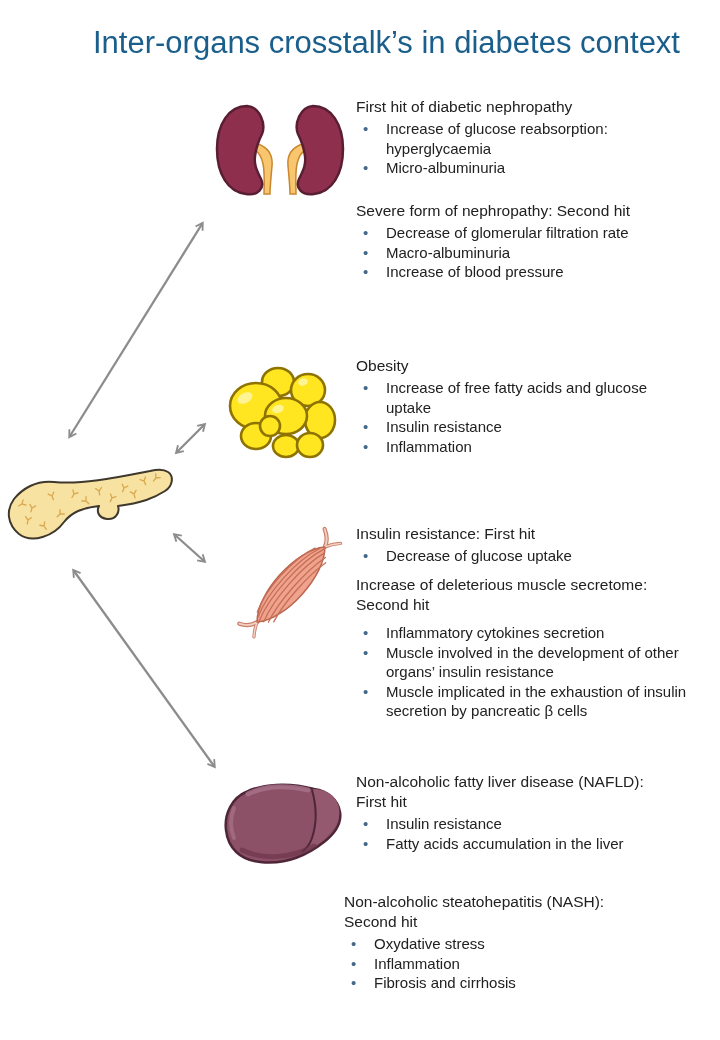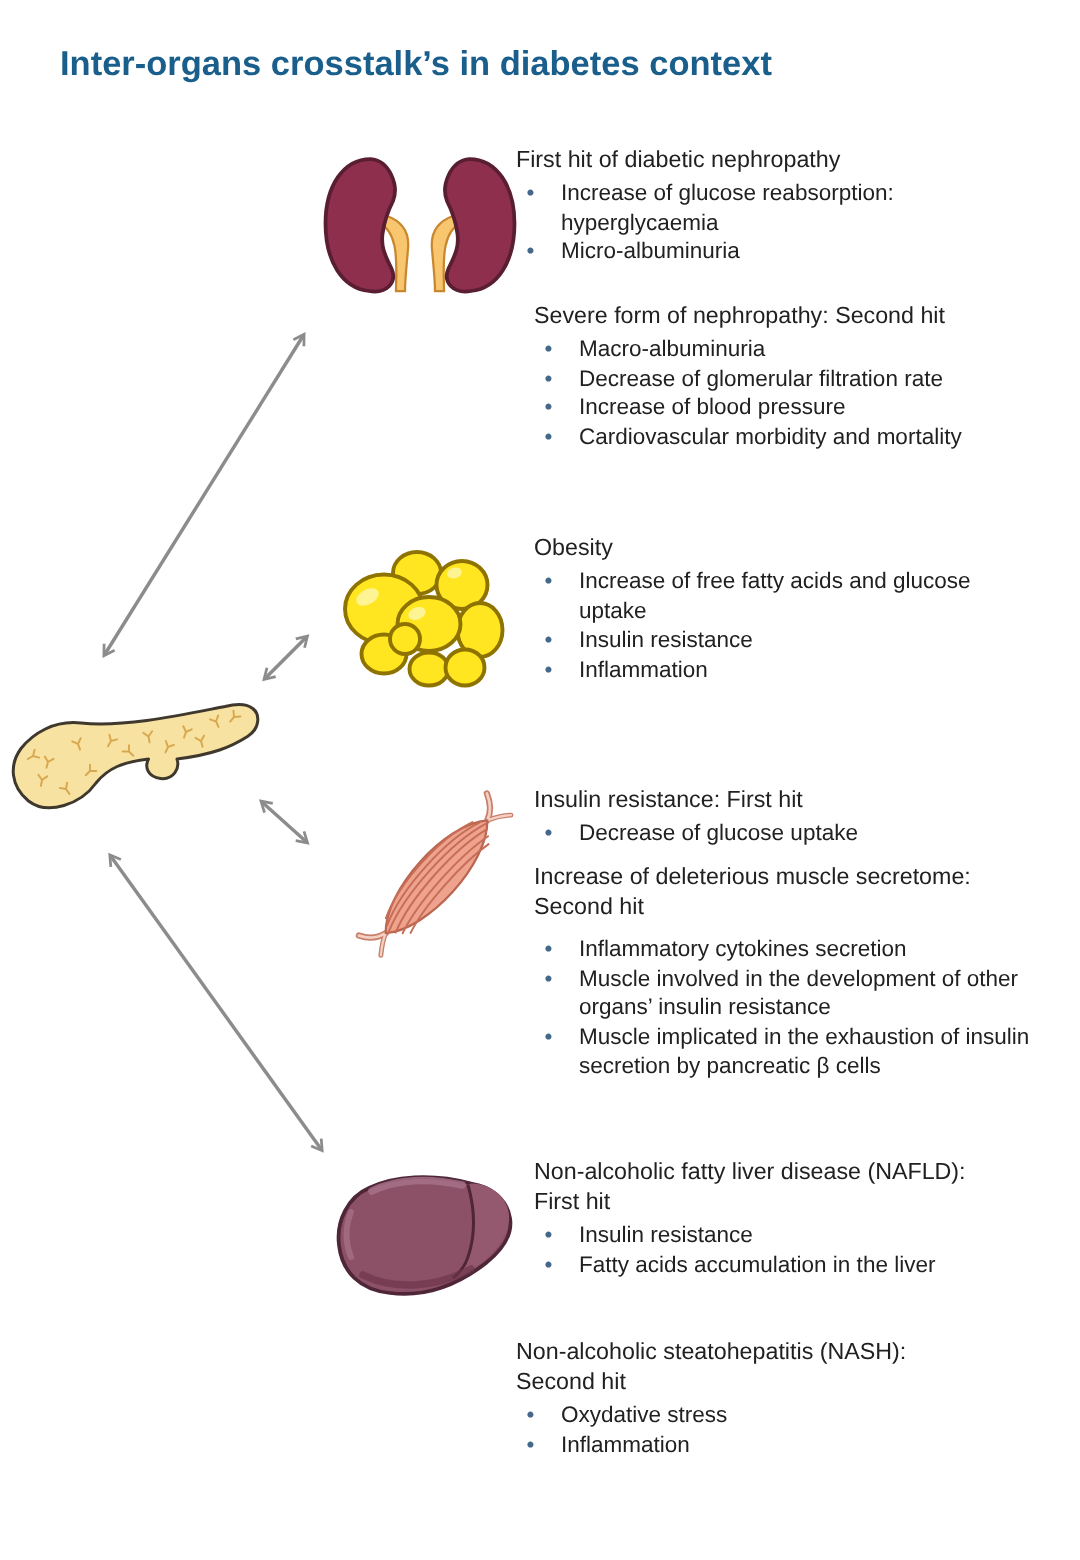--- a/index.html
+++ b/index.html
@@ -2,21 +2,21 @@
 <html><head>
 <meta charset="utf-8">
 <style>
   html,body{margin:0;padding:0;background:#ffffff;}
   .canvas{
     position:relative;width:720px;height:1040px;background:#ffffff;overflow:hidden;
     font-family:"Liberation Sans","DejaVu Sans",sans-serif;color:#212121;
   }
   .page-title{
     position:absolute;top:24px;left:40px;width:640px;
-    text-align:left;font-size:23px;font-weight:bold;line-height:37px;
+    text-align:right;font-size:31px;font-weight:normal;line-height:37px;
     color:#1A5E8C;letter-spacing:0px;
   }
   .arrows-layer{position:absolute;top:0;left:0;width:720px;height:1040px;pointer-events:none;}
   .organ{position:absolute;}
   .tblock{position:absolute;font-size:15px;line-height:19.5px;}
   .tblock .bhead{font-size:15.5px;line-height:20px;}
   .tblock ul{list-style:none;margin:2px 0 0 0;padding:0;}
   .tblock li{position:relative;padding-left:30px;margin:0;}
   .tblock li::before{
     content:"\2022";position:absolute;left:7px;top:0;
@@ -116,35 +116,34 @@
 
   <svg class="organ" style="left:220px;top:776px" width="130" height="96" viewBox="0 0 130 96" xmlns="http://www.w3.org/2000/svg">
     <path d="M26,16 C12,22 4,38 6,54 C8,72 20,84 40,86 C64,89 86,80 104,66 C114,58 122,48 120,36 C118,24 108,15 94,13 C68,6 42,8 26,16 Z" fill="#8C5166" stroke="#4F2637" stroke-width="2.5" stroke-linejoin="round"></path>
     <path d="M92,14 C96,28 98,44 92,62 C90,68 86,73 82,76 C94,72 106,64 114,52 C120,44 121,33 117,26 C113,18 104,13 94,13 Z" fill="#94596E" stroke="none"></path>
     <path d="M92,14 C96,28 98,44 92,62 C90,68 86,73 82,76" fill="none" stroke="#4F2637" stroke-width="2"></path>
     <path d="M28,18 C44,10 66,9 88,14" fill="none" stroke="#A87389" stroke-width="5" stroke-linecap="round" opacity="0.8"></path>
     <path d="M14,32 C10,42 10,52 14,62" fill="none" stroke="#A87389" stroke-width="4" stroke-linecap="round" opacity="0.7"></path>
     <path d="M22,74 C42,84 70,83 94,70" fill="none" stroke="#6B3449" stroke-width="5" stroke-linecap="round" opacity="0.65"></path>
   </svg>
 
-  <div class="tblock" style="left:344px;top:97px;width:340px">
+  <div class="tblock" style="left:356px;top:97px;width:340px">
     <div class="bhead">First hit of diabetic nephropathy</div>
     <ul>
       <li>Increase of glucose reabsorption: hyperglycaemia</li>
       <li>Micro-albuminuria</li>
     </ul>
   </div>
 
   <div class="tblock" style="left:356px;top:201px;width:350px">
     <div class="bhead">Severe form of nephropathy: Second hit</div>
     <ul>
+      <li>Decrease of glomerular filtration rate</li>
       <li>Macro-albuminuria</li>
-      <li>Decrease of glomerular filtration rate</li>
       <li>Increase of blood pressure</li>
-      <li>Cardiovascular morbidity and mortality</li>
     </ul>
   </div>
 
   <div class="tblock" style="left:356px;top:356px;width:296px">
     <div class="bhead">Obesity</div>
     <ul>
       <li>Increase of free fatty acids and glucose uptake</li>
       <li>Insulin resistance</li>
       <li>Inflammation</li>
     </ul>
@@ -175,16 +174,17 @@
       <li>Fatty acids accumulation in the liver</li>
     </ul>
   </div>
 
   <div class="tblock" style="left:344px;top:892px;width:350px">
     <div class="bhead">Non-alcoholic steatohepatitis (NASH):</div>
     <div class="bhead">Second hit</div>
     <ul>
       <li>Oxydative stress</li>
       <li>Inflammation</li>
+      <li>Fibrosis and cirrhosis</li>
     </ul>
   </div>
 
 </div>
 
 </body></html>

